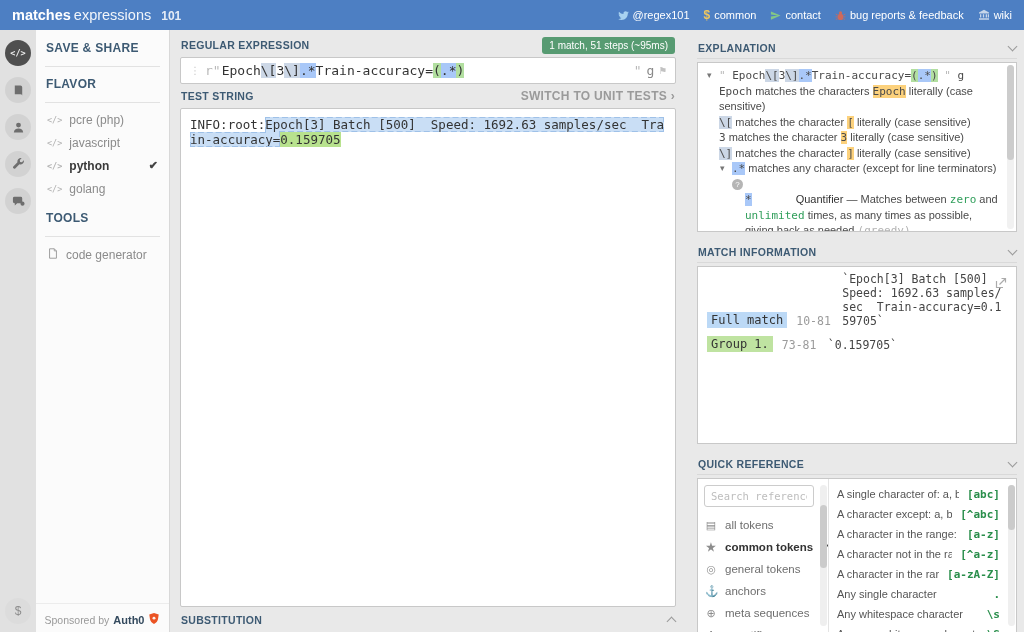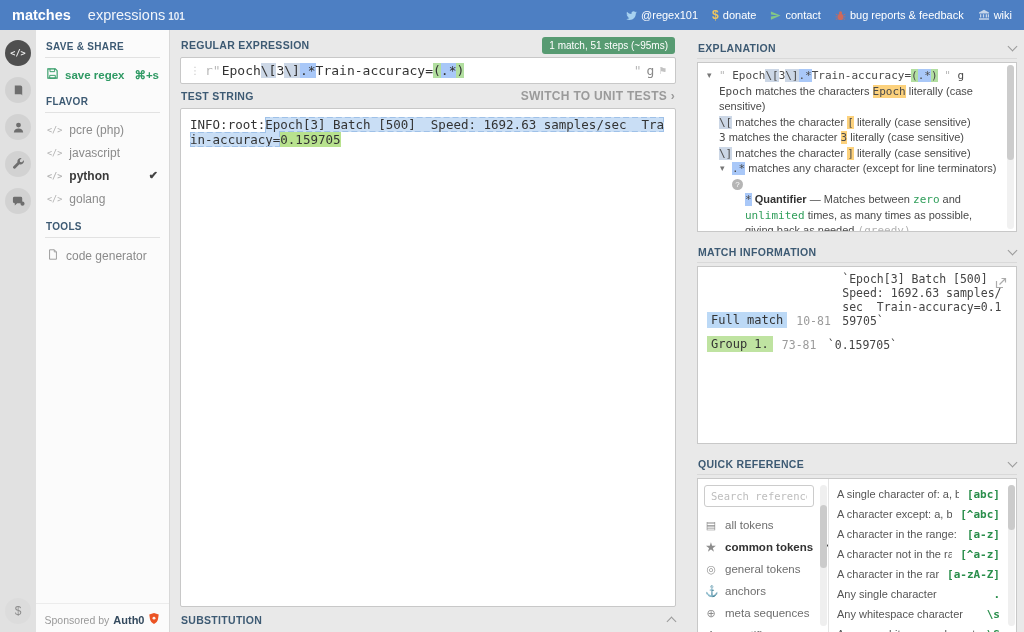--- a/index.html
+++ b/index.html
@@ -4,22 +4,22 @@
 <style>
   * { margin:0; padding:0; box-sizing:border-box; }
   html,body { width:1024px; height:632px; overflow:hidden; background:#e9e9e9;
               font-family:"Liberation Sans", sans-serif; }
 
   
   .navbar { height:30px; background:#4d7fc3; display:flex; align-items:center;
             justify-content:space-between; padding:0 12px; color:#fff; }
   .logo { display:flex; align-items:baseline; color:#fff; }
   .logo .l1 { font-weight:bold; font-size:14.5px; }
-  .logo .l2 { font-weight:normal; font-size:14.5px; opacity:.92; margin-left:17px;}
-  .logo .l3 { font-size:10px; margin-left:3px; opacity:.85; font-weight:bold;}
+  .logo .l2 { font-weight:normal; font-size:14.5px; opacity:.92; margin-left:3px;}
+  .logo .l3 { font-size:12px; margin-left:10px; opacity:.85; font-weight:bold;}
   .nav-links { display:flex; gap:14px; align-items:center; }
   .nav-link { display:flex; gap:4px; align-items:center; font-size:11px; color:#fff; cursor:pointer; }
   .nav-link svg { display:block; }
   .nav-dollar { color:#f0c75e; font-weight:bold; font-size:12px; }
 
   
   .app { display:flex; height:602px; }
 
   
   .strip { width:36px; background:#e1e1e1; display:flex; flex-direction:column;
@@ -28,22 +28,22 @@
                 display:flex; align-items:center; justify-content:center; color:#666;
                 cursor:pointer; flex:none; }
   .strip-icon.active { background:#4f4f4f; color:#efefef; }
   .strip-icon .code-glyph { font-family:"DejaVu Sans Mono",monospace; font-size:8.5px; font-weight:bold; }
   .strip-bottom { position:absolute; bottom:8px; }
   .strip-bottom .strip-icon { background:#dcdcdc; color:#8d8d8d; font-size:12px; }
 
   
   .sidebar { width:134px; background:#fbfbfb; border-right:1px solid #d8d8d8;
              padding:6px 9px; position:relative; }
-  .side-h { font-size:10px; font-weight:bold; color:#3d5a73; letter-spacing:.3px;
-            padding:5px 1px 5px; border-bottom:1px solid #e2e2e2; margin-bottom:5px; }
+  .side-h { font-size:12px; font-weight:bold; color:#3d5a73; letter-spacing:.3px;
+            padding:5px 1px 11px; border-bottom:1px solid #e2e2e2; margin-bottom:5px; }
   .save-row { display:flex; align-items:center; gap:6px; color:#2e9963; font-weight:bold;
               font-size:11.5px; padding:4px 1px 9px; cursor:pointer; }
   .save-row .shortcut { margin-left:auto; font-weight:bold; }
   .flavor-item, .tool-item { display:flex; align-items:center; gap:7px; font-size:12px;
               color:#8b8b8b; padding:4.5px 2px; cursor:pointer; }
   .fi-icon { font-family:"DejaVu Sans Mono",monospace; font-size:8.5px; color:#b2b2b2; }
   .flavor-item.active { color:#3a3a3a; font-weight:bold; }
   .flavor-item.active .check { margin-left:auto; color:#444; font-size:11px; }
   .sponsor { position:absolute; left:0; right:0; bottom:5px; border-top:1px solid #ececec;
              padding-top:8px; text-align:center; font-size:10.5px; color:#9a9a9a;
@@ -68,21 +68,21 @@
   .flag-icon { color:#c2c2c2; font-size:11px; }
 
   .sg-m  { font-family:"DejaVu Sans Mono",monospace; }
   .sg-esc{ font-family:"DejaVu Sans Mono",monospace; background:#ccd7e6; }
   .sg-q  { font-family:"DejaVu Sans Mono",monospace; background:#a9c8f8; }
   .sg-g  { font-family:"DejaVu Sans Mono",monospace; background:#b2dfa0; }
   .sg-y  { font-family:"DejaVu Sans Mono",monospace; background:#fcd17c; }
   .sg-d  { font-family:"DejaVu Sans Mono",monospace; color:#b9b9b9; }
   .sg-gm { font-family:"DejaVu Sans Mono",monospace; color:#2f9e5a; }
   .sg-gr { font-family:"DejaVu Sans Mono",monospace; color:#b3b3b3; }
-  .sg-b  { font-weight:bold; color:#333; }
+  .sg-b  { font-weight:normal; color:#333;margin-left:41px; }
   .sg-t  { }
   .sg-i  { display:inline-block; width:11px; height:11px; border-radius:50%; background:#b5b5b5;
            color:#fff; font-size:8px; line-height:11px; text-align:center; vertical-align:1px; }
 
   .test-box { flex:1; background:#fff; border:1px solid #c8c8c8; border-radius:2px;
               padding:8px 9px; font-family:"DejaVu Sans Mono",monospace; font-size:12.5px;
               color:#333; white-space:pre-wrap; word-break:break-all; cursor:text; }
   .hl-match { background:#c9def5; outline:1px dashed #9fc1e8; outline-offset:-1px; }
   .hl-group { background:#b8e28e; }
 
@@ -154,21 +154,21 @@
     <span class="nav-link">
       <span>
           <svg width="12" height="12" viewBox="0 0 24 24">
             <path fill="#a8d2f0" d="M23 5.1c-.8.4-1.7.6-2.6.8a4.4 4.4 0 0 0-7.5 4A12.4 12.4 0 0 1 3.9 5.3a4.4 4.4 0 0 0 1.4 5.9c-.7 0-1.4-.2-2-.5 0 2.1 1.5 3.9 3.5 4.3-.6.2-1.3.2-2 .1a4.4 4.4 0 0 0 4.1 3A8.8 8.8 0 0 1 2.4 20a12.4 12.4 0 0 0 6.7 2c8.1 0 12.5-6.7 12.5-12.5v-.6c.9-.6 1.6-1.4 2.2-2.3-.8.4-1.6.6-2.5.7z"></path>
           </svg>
         </span>
       <span>@regex101</span>
     </span>
     <span class="nav-link">
       <span class="nav-dollar">$</span>
-      <span>donate</span>
+      <span>common</span>
     </span>
     <span class="nav-link">
       <span>
           <svg width="11" height="11" viewBox="0 0 24 24">
             <path fill="#83c786" d="M2 21l21-9L2 3v7l15 2-15 2z"></path>
           </svg>
         </span>
       <span>contact</span>
     </span>
     <span class="nav-link">
@@ -226,28 +226,20 @@
           <circle cx="11.3" cy="9.3" r="2.2" fill="#6e6e6e"></circle>
         </svg>
       </div>
     <div class="strip-bottom">
       <div class="strip-icon">$</div>
     </div>
   </div>
 
   <div class="sidebar">
     <div class="side-h">SAVE &amp; SHARE</div>
-    <div class="save-row">
-      <span><svg width="13" height="13" viewBox="0 0 14 14">
-            <path d="M2 2h8l2 2v8H2z" fill="none" stroke="#2e9963" stroke-width="1.2"></path>
-            <path d="M4.3 2v3h5V2M4 9h6v3H4z" fill="none" stroke="#2e9963"></path>
-          </svg></span>
-      <span>save regex</span>
-      <span class="shortcut">⌘+s</span>
-    </div>
 
     <div class="side-h">FLAVOR</div>
     <div class="flavor-item">
       <span class="fi-icon">&lt;/&gt;</span>
       <span>pcre (php)</span>
     </div>
     <div class="flavor-item">
       <span class="fi-icon">&lt;/&gt;</span>
       <span>javascript</span>
     </div>

